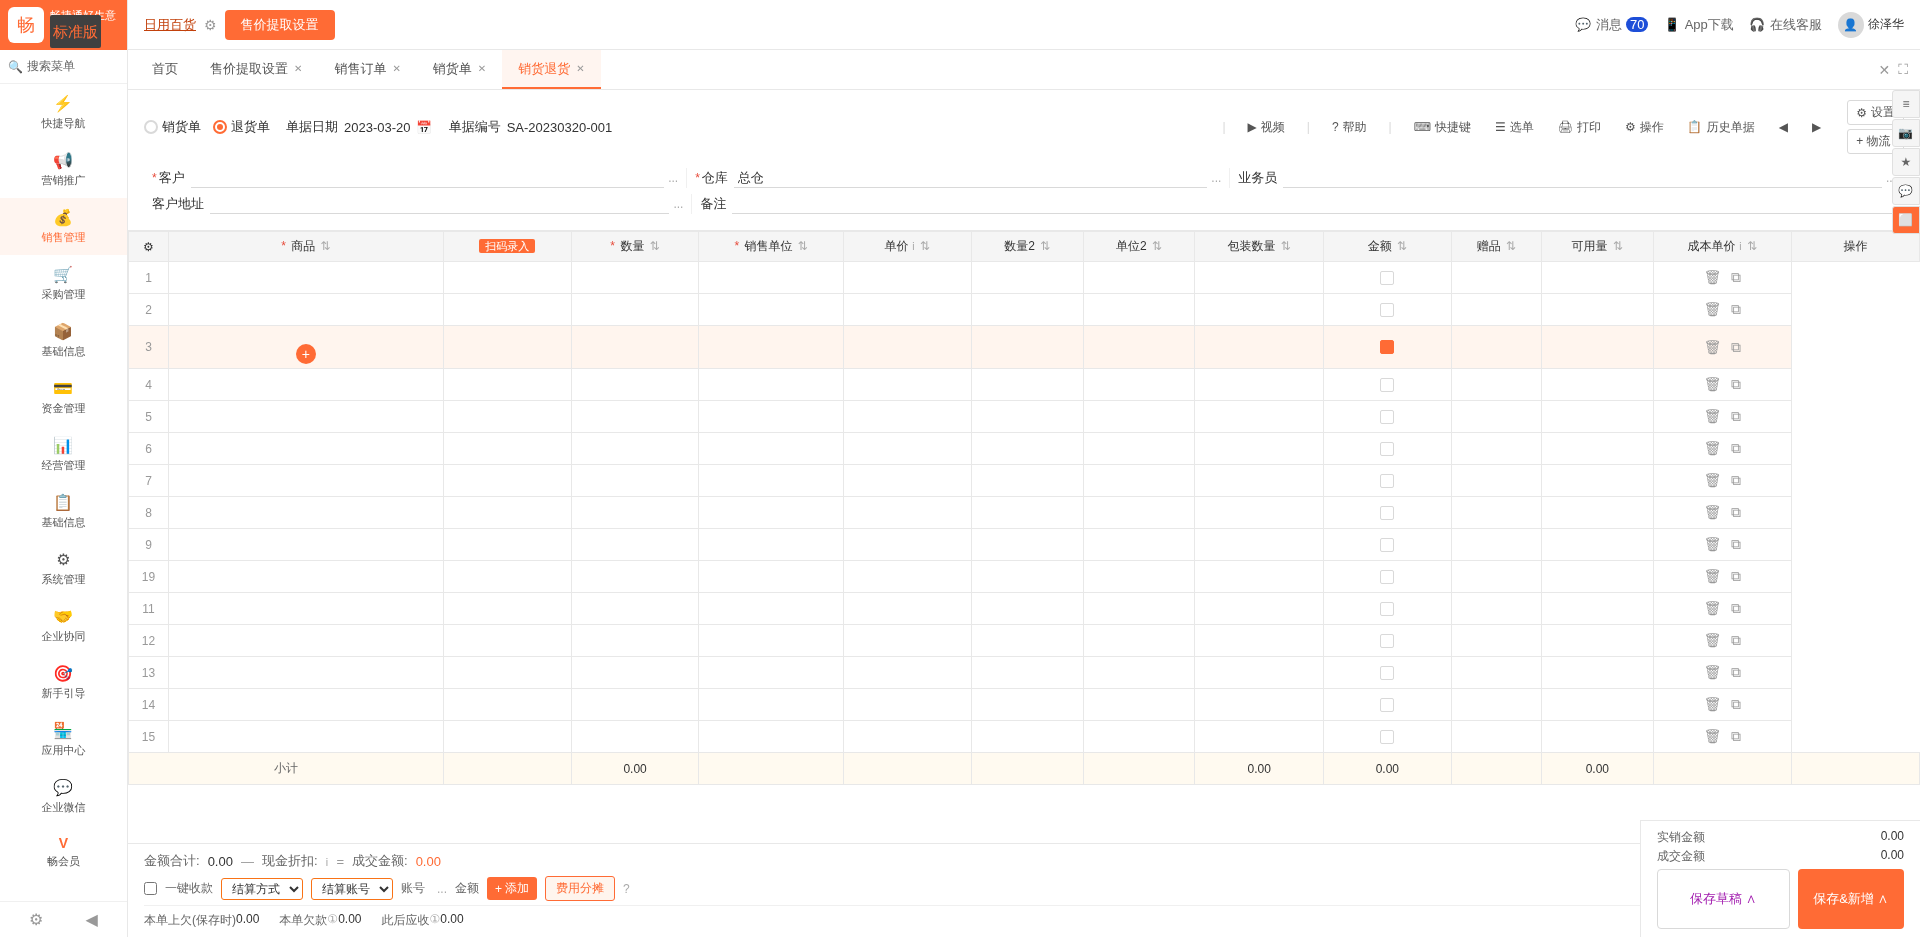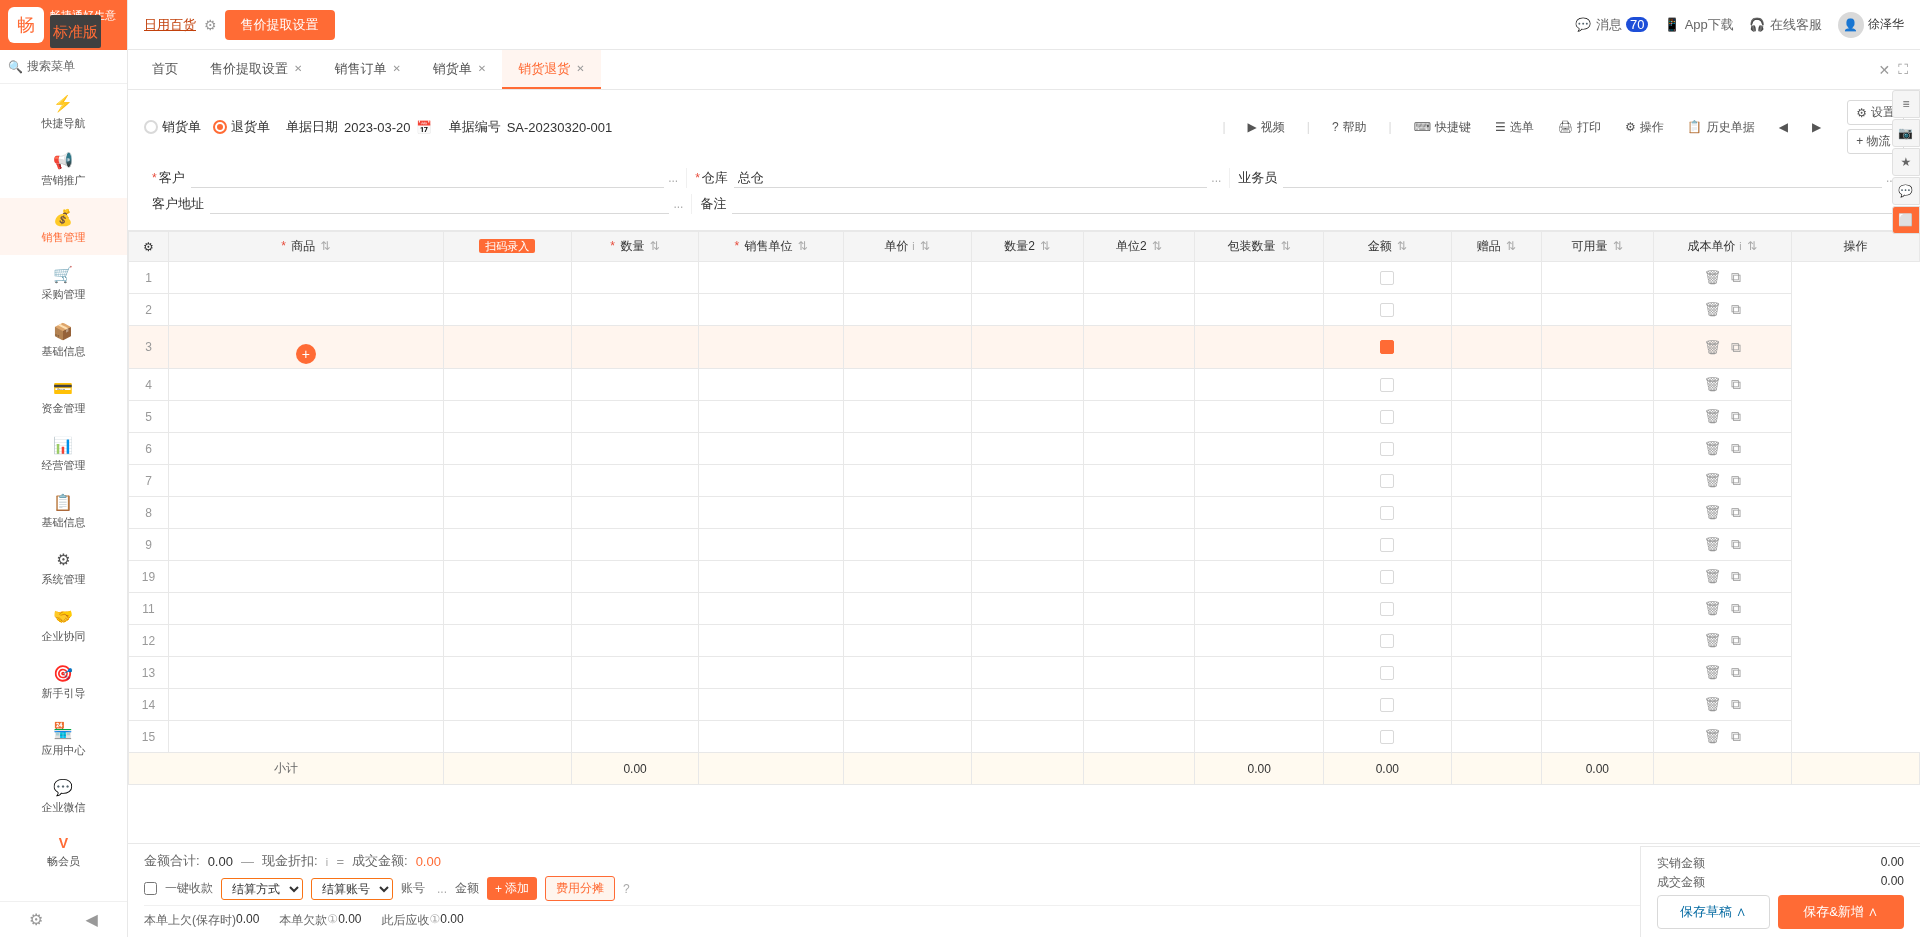--- a/index.html
+++ b/index.html
@@ -180,21 +180,21 @@
       background: #fff; border-top: 1px solid #e8e8e8; border-left: 1px solid #e8e8e8;
       padding: 8px 16px; display: flex; flex-direction: column; gap: 4px;
     }
     .save-summary { display: flex; flex-direction: column; gap: 2px; }
     .save-summary-row { display: flex; justify-content: space-between; font-size: 12px; }
     .save-summary-label { color: #666; }
     .save-summary-value { color: #333; font-weight: 500; }
     .save-buttons { display: flex; gap: 8px; }
     .save-draft-btn {
       flex: 1; background: #fff; border: 1px solid #d9d9d9; border-radius: 4px;
-      padding: 0; cursor: pointer; font-size: 13px; color: #0369a1;
+      padding: 20px; cursor: pointer; font-size: 13px; color: #a21caf;
       display: flex; align-items: center; justify-content: center; gap: 4px;
     }
     .save-new-btn {
       flex: 1; background: #ff6b35; border: none; border-radius: 4px;
       padding: 8px; cursor: pointer; font-size: 13px; color: #fff;
       display: flex; align-items: center; justify-content: center; gap: 4px;
     }
 
     
     .right-panel {

